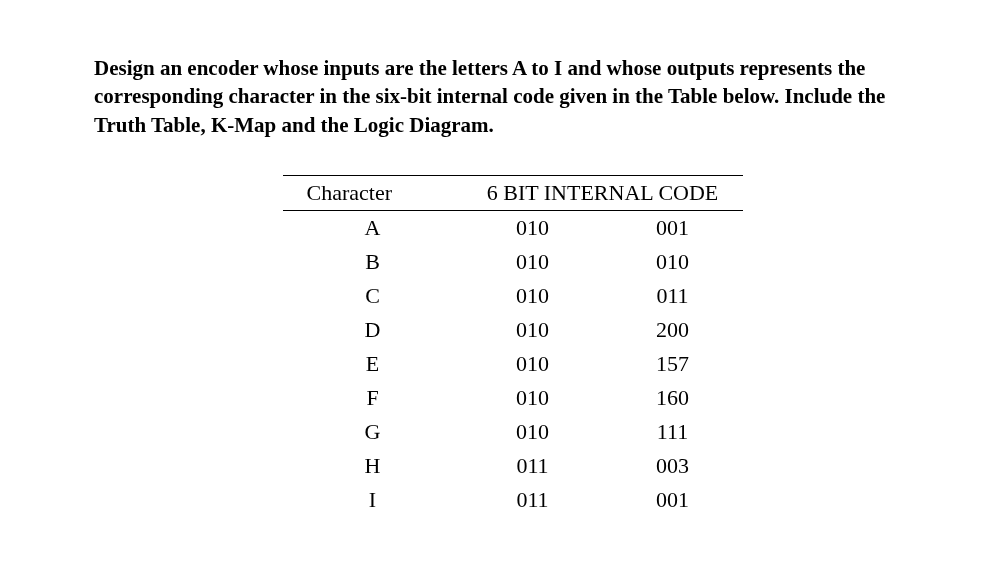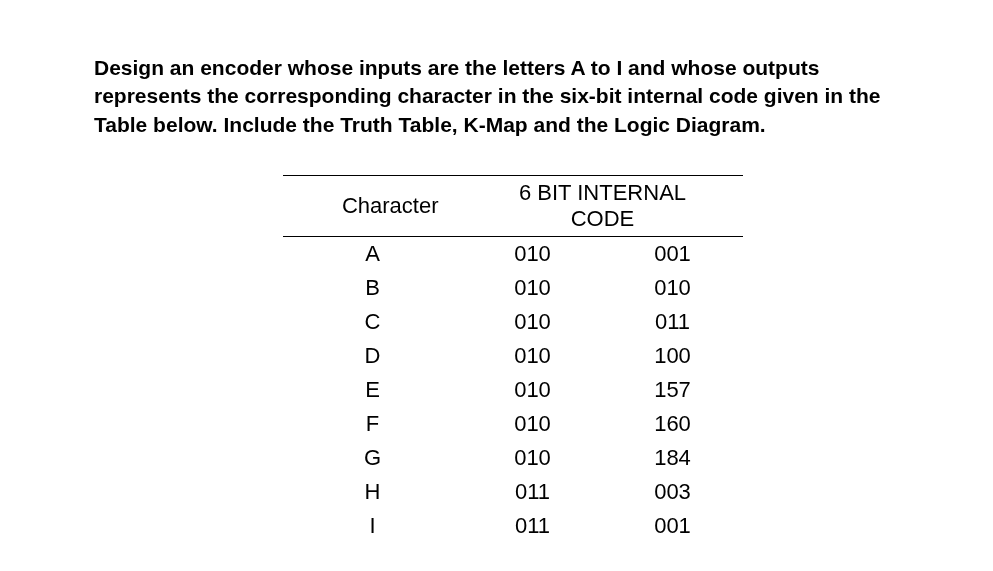--- a/index.html
+++ b/index.html
@@ -1,18 +1,19 @@
 <!DOCTYPE html>
 <html><head>
   <meta charset="utf-8">
   <style>
     * {
       margin: 8px;
       padding: 0;
       box-sizing: border-box;
+      font-family: Liberation Serif, serif;
     }
     body {
       font-family: Arial, Helvetica, sans-serif;
       background: #ffffff;
       width: 993px;
       height: 571px;
       padding: 30px 70px;
       color: #000000;
     }
     .question {
@@ -26,21 +27,21 @@
       justify-content: center;
     }
     table {
       border-collapse: collapse;
       font-size: 22px;
     }
     th {
       font-weight: normal;
       padding: 4px 24px;
       border-bottom: 1.5px solid #000000;
-      text-align: right;
+      text-align: left;
     }
     th.char-header {
       border-top: 1.5px solid #000000;
     }
     th.code-header {
       border-top: 1.5px solid #000000;
       text-align: center;
     }
     td {
       padding: 4px 24px;
@@ -81,36 +82,36 @@
         <td class="code-col-b">010</td>
       </tr>
       <tr>
         <td class="char-col">C</td>
         <td class="code-col-a">010</td>
         <td class="code-col-b">011</td>
       </tr>
       <tr>
         <td class="char-col">D</td>
         <td class="code-col-a">010</td>
-        <td class="code-col-b">100</td>
+        <td class="code-col-b">200</td>
       </tr>
       <tr>
         <td class="char-col">E</td>
         <td class="code-col-a">010</td>
         <td class="code-col-b">157</td>
       </tr>
       <tr>
         <td class="char-col">F</td>
         <td class="code-col-a">010</td>
         <td class="code-col-b">160</td>
       </tr>
       <tr>
         <td class="char-col">G</td>
         <td class="code-col-a">010</td>
-        <td class="code-col-b">184</td>
+        <td class="code-col-b">111</td>
       </tr>
       <tr>
         <td class="char-col">H</td>
         <td class="code-col-a">011</td>
         <td class="code-col-b">003</td>
       </tr>
       <tr>
         <td class="char-col">I</td>
         <td class="code-col-a">011</td>
         <td class="code-col-b">001</td>

